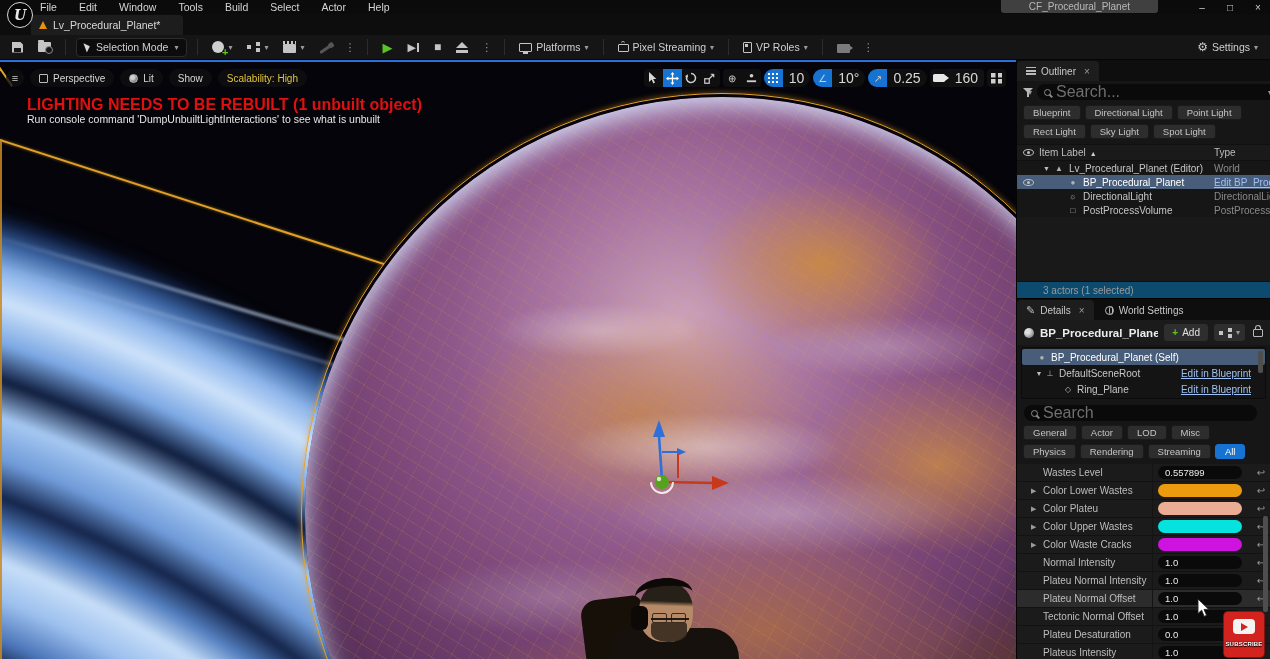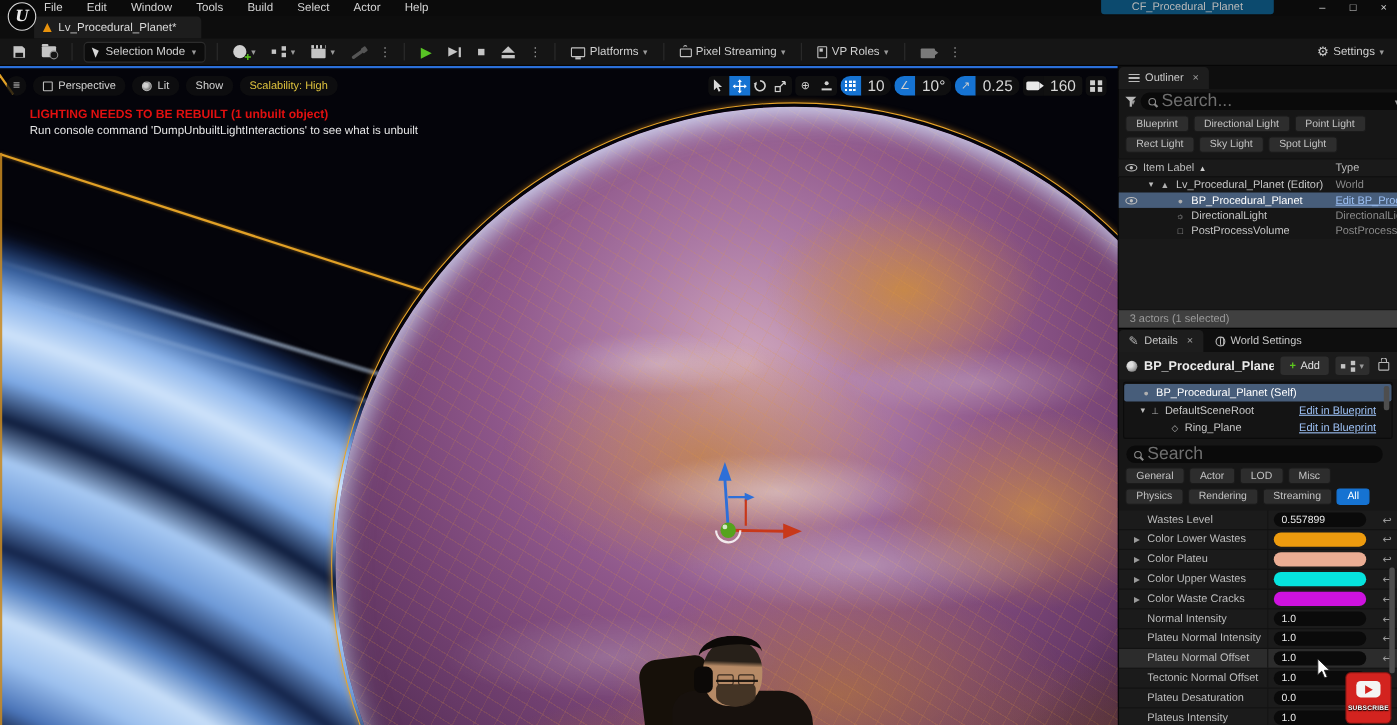--- a/index.html
+++ b/index.html
@@ -4,21 +4,21 @@
 <style>
   * { margin:0; padding:0; box-sizing:border-box; }
   html,body { width:1270px; height:659px; overflow:hidden; background:#000; }
   body { font-family:"Liberation Sans", sans-serif; color:#c8c8c8; font-size:10px; -webkit-font-smoothing:antialiased; }
   #app { position:relative; width:1270px; height:659px; background:#0d0d0d; overflow:hidden; }
 
   
   .titlebar { position:relative; height:14px; background:#0b0b0b; }
   .menubar { position:absolute; left:40px; top:0; height:14px; display:flex; gap:22px; align-items:center; }
   .menu-item { font-size:10.5px; color:#d4d4d4; cursor:default; }
-  .win-title { position:absolute; right:112px; top:0; height:13px; line-height:13px; padding:0 28px; background:#0c4a6e; color:#b8b8b8; font-size:10px; border-radius:0 0 3px 3px; }
+  .win-title { position:absolute; right:112px; top:0; height:13px; line-height:13px; padding:0 28px; background:#404040; color:#b8b8b8; font-size:10px; border-radius:0 0 3px 3px; }
   .win-controls { position:absolute; right:6px; top:0; display:flex; gap:16px; align-items:center; height:14px; }
   .win-controls span { font-size:10px; color:#cfcfcf; width:12px; text-align:center; }
   .ue-logo { position:absolute; left:7px; top:2px; width:26px; height:26px; border-radius:50%; background:#060606; border:1.5px solid #d8d8d8; z-index:5;
              display:flex; align-items:center; justify-content:center; font-family:"DejaVu Serif", serif; font-style:italic; font-weight:bold; color:#e8e8e8; font-size:14px; }
 
   
   .tabrow { position:relative; height:21px; background:#0d0d0d; }
   .level-tab { position:absolute; left:31px; top:1px; width:152px; height:20px; background:#1d1d1d; border-radius:4px 4px 0 0;
                display:flex; align-items:center; gap:5px; padding:0 8px; }
   .level-tab .label { font-size:10.5px; color:#d8d8d8; white-space:nowrap; }
@@ -118,21 +118,21 @@
 
   
   .vp-topleft { position:absolute; left:6px; top:7px; display:flex; gap:6px; align-items:center; }
   .vp-pill { height:18px; background:rgba(16,16,16,.8); border-radius:10px; display:flex; align-items:center; gap:5px; padding:0 9px; font-size:10px; color:#d6d6d6; }
   .vp-burger { width:18px; height:18px; border-radius:10px; background:rgba(16,16,16,.8); display:flex; align-items:center; justify-content:center; color:#cfcfcf; font-size:11px; }
   .pill-ico { width:9px; height:9px; border:1.2px solid #bdbdbd; display:inline-block; }
   .pill-ico.cube { transform:rotate(0deg); border-radius:1px; }
   .pill-ico.ball { border-radius:50%; background:radial-gradient(circle at 35% 35%, #cfcfcf 30%, #3a3a3a); }
   .vp-scal .txt { color:var(--scalability-yellow); }
   .vp-warning { position:absolute; left:27px; top:35px; line-height:15px; }
-  .vp-warning .w1 { color:var(--warning-red); font-size:11px; font-weight:bold; }
+  .vp-warning .w1 { color:var(--warning-red); font-size:16px; font-weight:bold; }
   .vp-warning .w2 { color:#e6e6e6; font-size:10.5px; }
   .vp-topright { position:absolute; right:10px; top:7px; display:flex; gap:3px; align-items:center; }
   .vt-group { display:flex; background:rgba(18,18,18,.82); border-radius:4px; overflow:hidden; }
   .vt-btn { width:19px; height:18px; display:flex; align-items:center; justify-content:center; color:#cfcfcf; }
   .vt-btn.active { background:var(--accent); color:#fff; }
   .vt-val { height:18px; display:flex; align-items:center; padding:0 6px; color:#d8d8d8; font-size:14px; background:rgba(18,18,18,.82); }
   .snap-pair { display:flex; border-radius:9px; overflow:hidden; }
   .snap-pair .vt-btn { background:var(--accent); }
   .i-grid9 { width:10px; height:10px; background:linear-gradient(#fff,#fff); 
     -webkit-mask:repeating-linear-gradient(0deg,#000 0 2.4px, transparent 2.4px 3.8px), repeating-linear-gradient(90deg,#000 0 2.4px, transparent 2.4px 3.8px);
@@ -198,21 +198,21 @@
   .ol-rows { flex:none; }
   .ol-row { height:14px; display:flex; align-items:center; color:#c6c6c6; }
   .ol-row.selected { background:var(--selection); color:#fff; }
   .ol-row .eyecol { width:22px; display:flex; justify-content:center; flex:none; }
   .ol-row .expander { width:10px; font-size:7px; color:#bdbdbd; flex:none; }
   .ol-label { flex:1; overflow:hidden; white-space:nowrap; }
   .ol-type { width:56px; color:#8a8a8a; overflow:hidden; white-space:nowrap; flex:none; }
   .ol-type.link { color:var(--link-blue); text-decoration:underline; }
   .ol-ico { width:12px; margin-right:4px; text-align:center; font-size:8px; color:#b0b0b0; flex:none; }
   .ol-filler { flex:1; background:#191919; }
-  .ol-status { height:17px; background:#404040; border-top:1px solid #101010; display:flex; align-items:center; padding:0 10px; color:#9a9a9a; }
+  .ol-status { height:17px; background:#0c4a6e; border-top:1px solid #101010; display:flex; align-items:center; padding:0 26px; color:#9a9a9a; }
 
   .details { flex:1; display:flex; flex-direction:column; border-top:1px solid #000; overflow:hidden; }
   .det-header { height:25px; display:flex; align-items:center; gap:6px; padding:0 7px; background:#1b1b1b; }
   .det-actor-ico { width:10px; height:10px; border-radius:50%; background:radial-gradient(circle at 35% 35%, #dedede 25%, #5a5a5a); flex:none; }
   .det-actor-name { flex:1; color:#ececec; font-size:11.5px; font-weight:bold; white-space:nowrap; overflow:hidden; }
   .addbtn { height:17px; background:#2e2e2e; border-radius:3px; display:flex; align-items:center; gap:4px; padding:0 8px; color:#e0e0e0; flex:none; }
   .addbtn .plus { color:#5dc81e; font-weight:bold; }
   .bpbtn { height:17px; background:#2e2e2e; border-radius:3px; display:flex; align-items:center; gap:4px; padding:0 5px; flex:none; }
   .lockbtn { width:10px; height:8px; border:1.4px solid #b8b8b8; border-radius:1px; position:relative; margin-left:2px; flex:none; }
   .lockbtn:before { content:""; position:absolute; left:1px; top:-5px; width:4px; height:4px; border:1.4px solid #b8b8b8; border-bottom:0; border-radius:4px 4px 0 0; }

